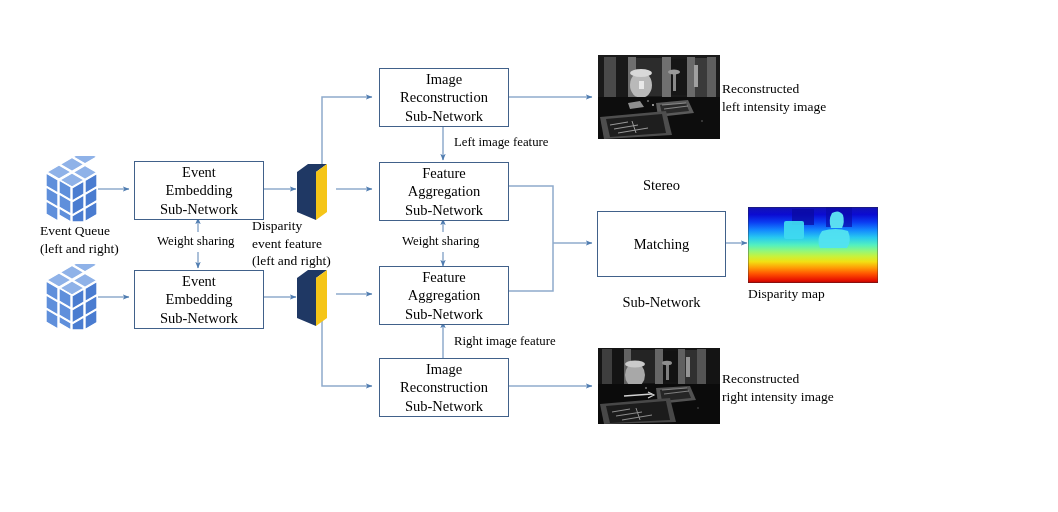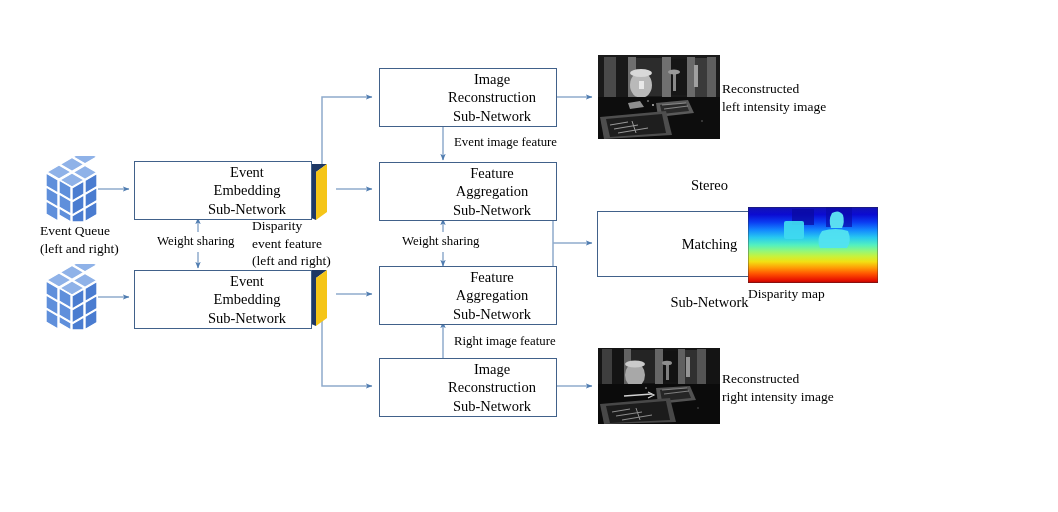--- a/index.html
+++ b/index.html
@@ -3,21 +3,21 @@
 <meta charset="utf-8">
 <style>
   html,body{margin:0;padding:0;background:#ffffff;}
   body{width:1058px;height:512px;position:relative;overflow:hidden;
        font-family:"Liberation Serif","DejaVu Serif",serif;color:#000;}
   #canvas{position:absolute;left:0;top:0;width:1058px;height:512px;}
   svg.wires{position:absolute;left:0;top:0;width:1058px;height:512px;pointer-events:none;}
 
   .nbox{position:absolute;border:1px solid #41618a;background:#ffffff;
         display:flex;flex-direction:column;align-items:center;justify-content:center;
-        font-size:14.5px;line-height:1.28;text-align:center;color:#000;z-index:4;padding-left:48px;}
+        font-size:14.5px;line-height:1.28;text-align:center;color:#000;z-index:4;}
   .nbox span{display:block;white-space:nowrap;}
 
   .cap{position:absolute;font-size:13.5px;line-height:1.3;text-align:left;
        color:#000;white-space:nowrap;z-index:5;}
   .cap span{display:block;}
 
   .edgelbl{position:absolute;font-size:12.8px;color:#000;white-space:nowrap;
            background:#fff;padding:0 2px;z-index:6;}
 
   
@@ -204,21 +204,21 @@
   <div class="nbox" style="left:597px;top:211px;width:127px;height:64px;gap:40px;">
     <span>Stereo</span>
     <span>Matching</span>
     <span>Sub-Network</span>
   </div>
 
   <div class="edgelbl" style="left:155px;top:234px;">Weight sharing</div>
 
   <div class="edgelbl" style="left:400px;top:234px;">Weight sharing</div>
 
-  <div class="edgelbl" style="left:452px;top:135px;">Event image feature</div>
+  <div class="edgelbl" style="left:452px;top:135px;">Left image feature</div>
 
   <div class="edgelbl" style="left:452px;top:334px;">Right image feature</div>
 
   <div class="cap" style="left:0px;top:222px;width:135px;padding-left:40px;">
     <span>Event Queue</span>
     <span>(left and right)</span>
   </div>
 
   <div class="cap" style="left:252px;top:217px;width:132px;">
     <span>Disparity</span>

